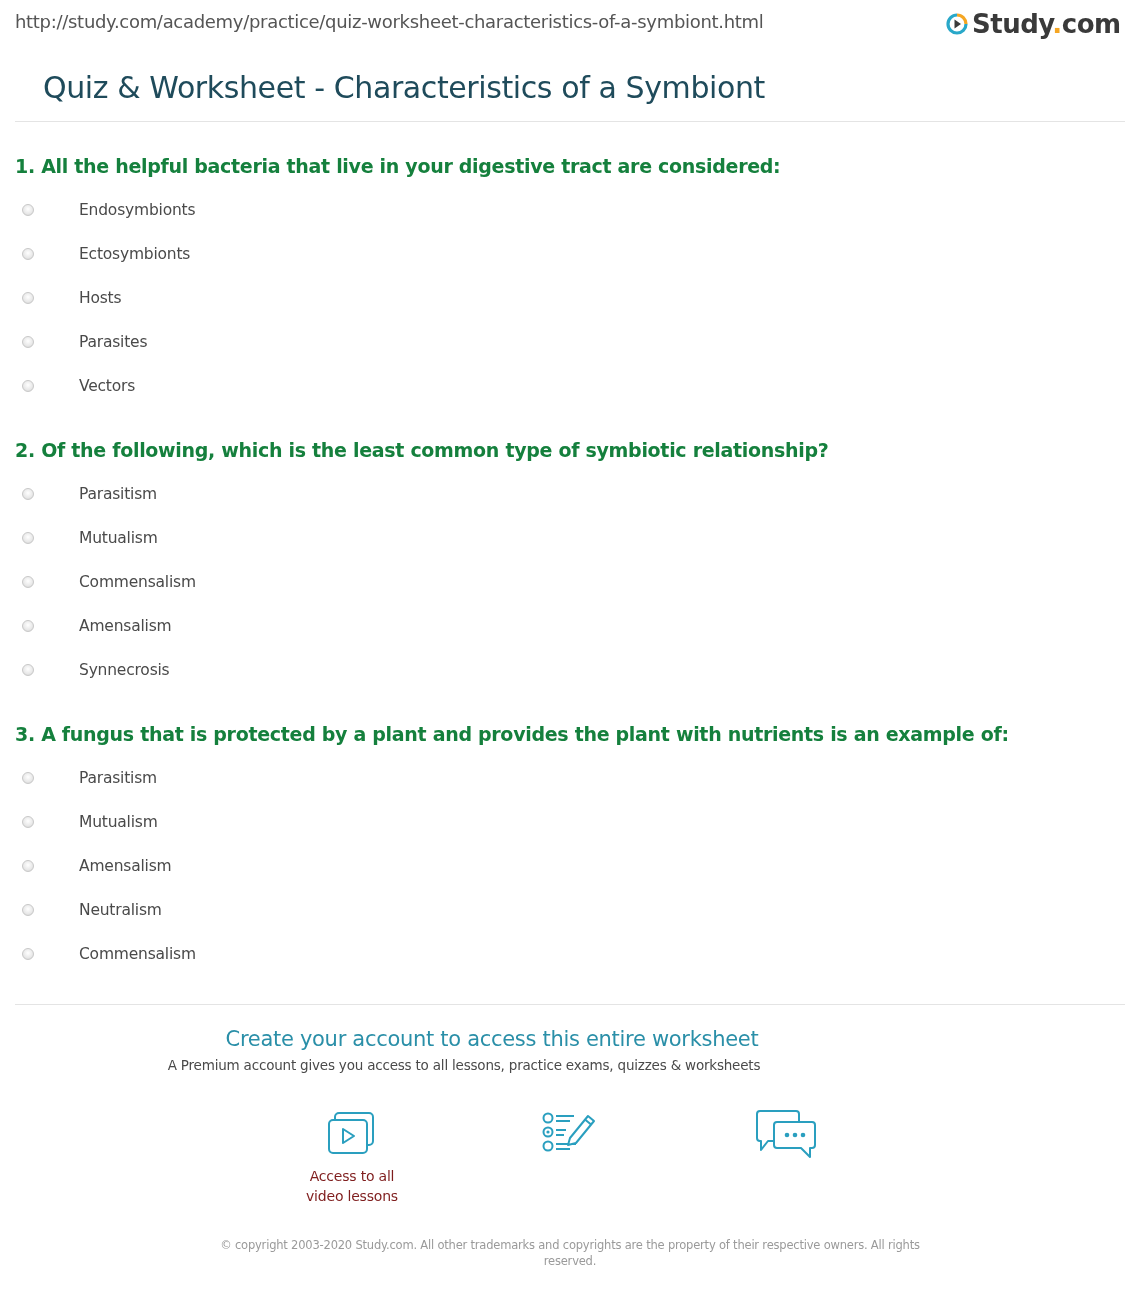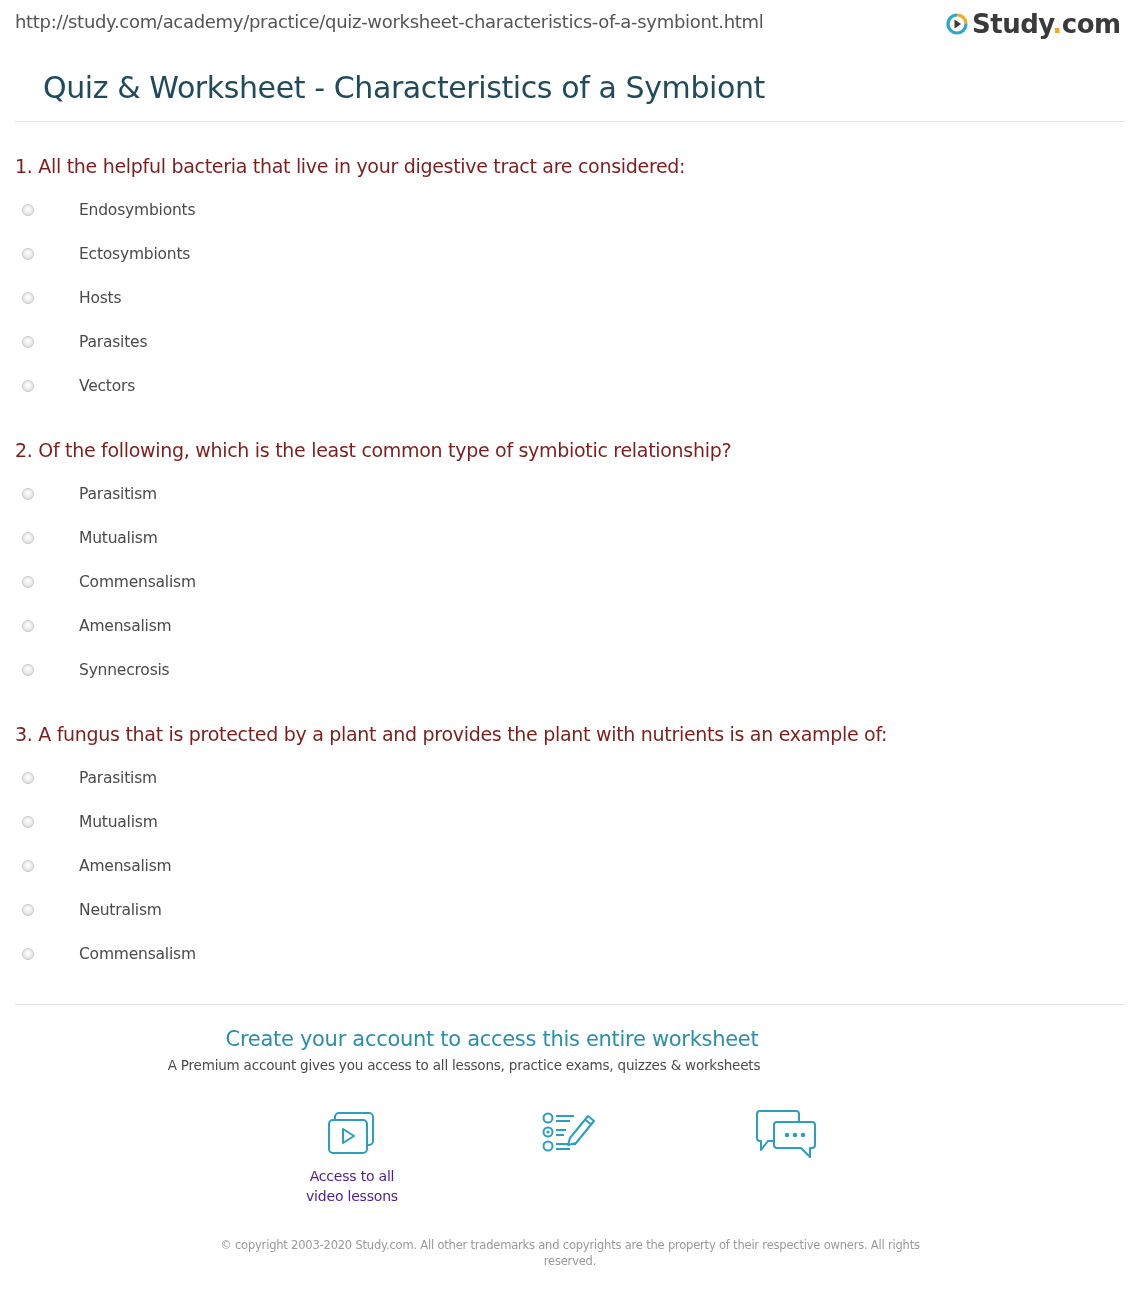--- a/index.html
+++ b/index.html
@@ -9,32 +9,32 @@
   .url { position: absolute; left: 15px; top: 11px; font-size: 18px; color: #555; letter-spacing: -0.3px; }
 
   .logo { position: absolute; left: 946px; top: 9px; display: flex; align-items: center; }
   .logo-icon { width: 22px; height: 22px; position: relative; }
   .logo-text { font-size: 26px; font-weight: bold; color: #3a3a3a; margin-left: 4px; letter-spacing: -0.5px; line-height: 30px; }
   .logo-dot { color: #f5a623; }
 
   .title { position: absolute; left: 15px; top: 70px; font-size: 30px; color: #1f4b5b; letter-spacing: -0.4px; font-weight: normal; margin-left: 28px; }
   .rule { position: absolute; left: 15px; width: 1110px; height: 1px; background: #e4e4e4; }
 
-  .question { position: absolute; left: 15px; font-size: 19px; font-weight: normal; color: #7f1d1d; letter-spacing: -0.3px; }
+  .question { position: absolute; left: 15px; font-size: 19px; font-weight: bold; color: #15803d; letter-spacing: -0.3px; }
   .option { position: absolute; left: 22px; display: flex; align-items: center; height: 22px; gap: 32px; }
   .radio { width: 12px; height: 12px; border-radius: 50%; border: 1px solid #c8c8c8;
            background: radial-gradient(circle at 50% 40%, #ffffff 0%, #e8e8e8 60%, #cfcfcf 100%); }
   .opt-label { margin-left: 13px; font-size: 15.5px; color: #4a4a4a; letter-spacing: -0.2px; }
 
   .cta-title { position: absolute; left: 0; width: 984px; top: 1027px; text-align: center; font-size: 21px; color: #2a8fa8; letter-spacing: -0.3px; }
   .cta-sub { position: absolute; left: 0; width: 928px; top: 1057px; text-align: center; font-size: 13.5px; color: #4a4a4a; letter-spacing: -0.2px; }
 
   .feature { position: absolute; width: 200px; text-align: center; }
   .feature svg { display: block; margin: 0 auto; }
-  .feature-label { margin-top: 10px; font-size: 14px; color: #4c1d95; line-height: 20px; letter-spacing: -0.2px; }
+  .feature-label { margin-top: 10px; font-size: 14px; color: #7f1d1d; line-height: 20px; letter-spacing: -0.2px; }
 
   .copyright { position: absolute; left: 210px; width: 720px; top: 1237px; text-align: center; font-size: 11.5px; color: #9a9a9a; line-height: 16px; letter-spacing: -0.2px; }
 </style>
 </head>
 <body>
 
 <div class="url">http://study.com/academy/practice/quiz-worksheet-characteristics-of-a-symbiont.html</div>
 
 <div class="logo">
   <span class="logo-icon">

